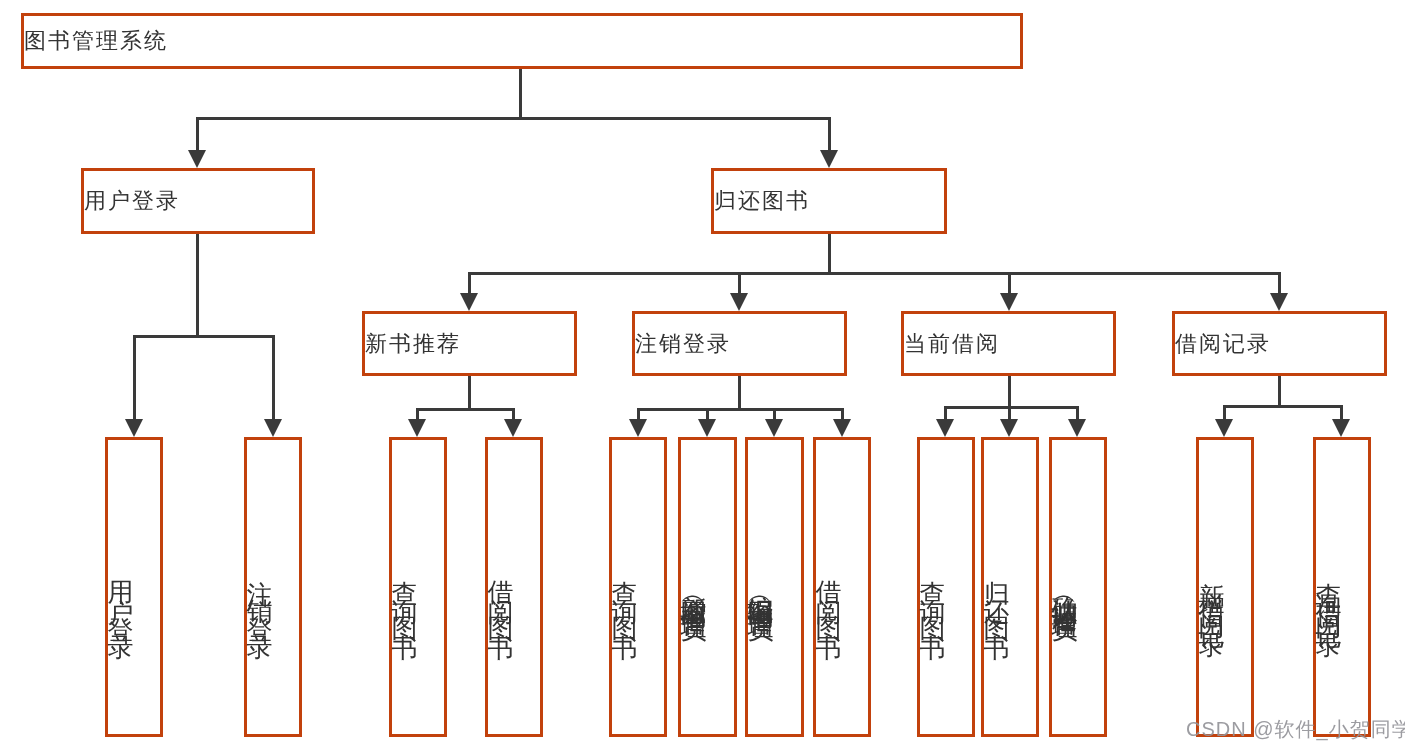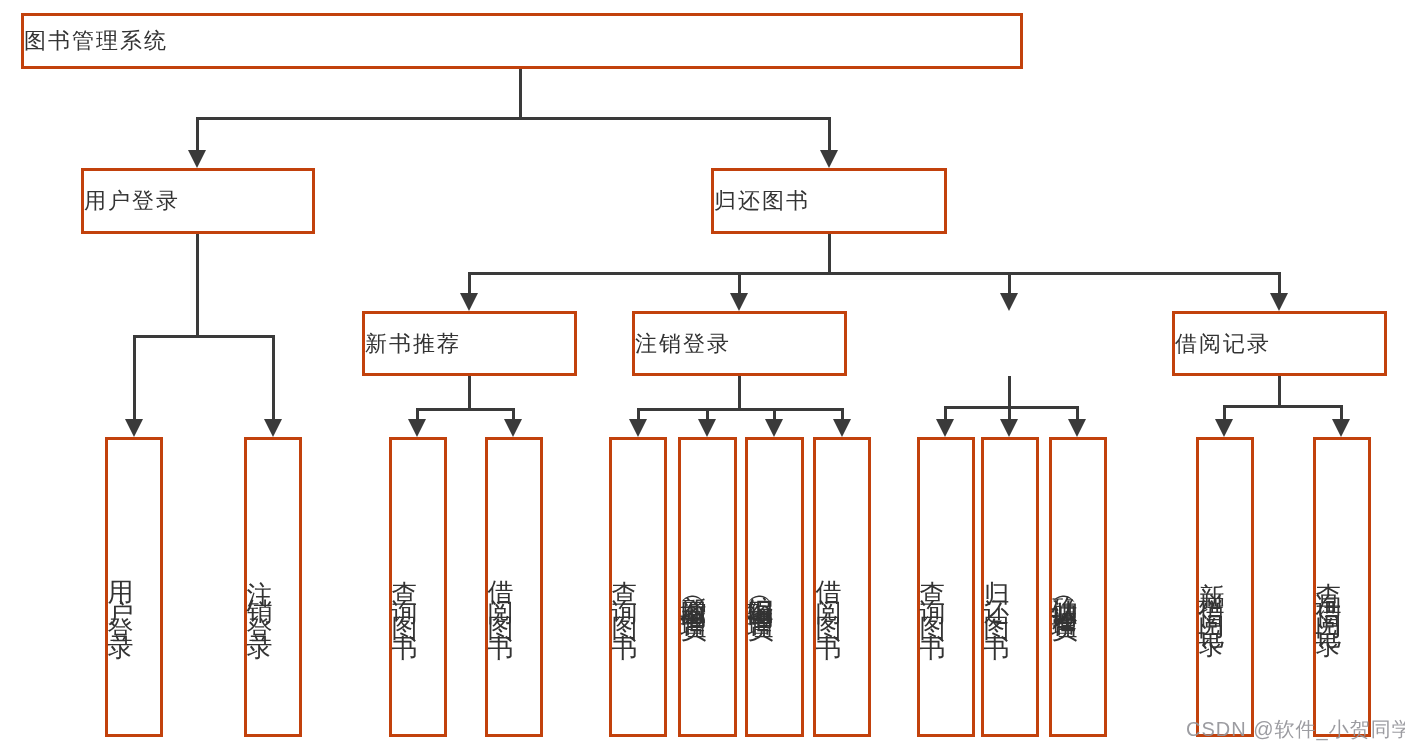--- a/index.html
+++ b/index.html
@@ -86,20 +86,23 @@
   <div class="ah" style="left:1000px;top:293px"></div>
   <div class="vline" style="left:1278px;top:272px;height:25px"></div>
   <div class="ah" style="left:1270px;top:293px"></div>
 
   <div class="node h" style="left:362px;top:311px;width:215px;height:65px">
     <span>新书推荐</span>
   </div>
   <div class="node h" style="left:632px;top:311px;width:215px;height:65px">
     <span>注销登录</span>
   </div>
+  <div class="node h" style="left:901px;top:311px;width:215px;height:65px">
+    <span>当前借阅</span>
+  </div>
   <div class="node h" style="left:1172px;top:311px;width:215px;height:65px">
     <span>借阅记录</span>
   </div>
 
   <div class="vline" style="left:468px;top:376px;height:35px"></div>
   <div class="hline" style="left:416px;top:408px;width:99px"></div>
   <div class="vline" style="left:416px;top:408px;height:14px"></div>
   <div class="ah" style="left:408px;top:419px"></div>
   <div class="vline" style="left:512px;top:408px;height:14px"></div>
   <div class="ah" style="left:504px;top:419px"></div>

